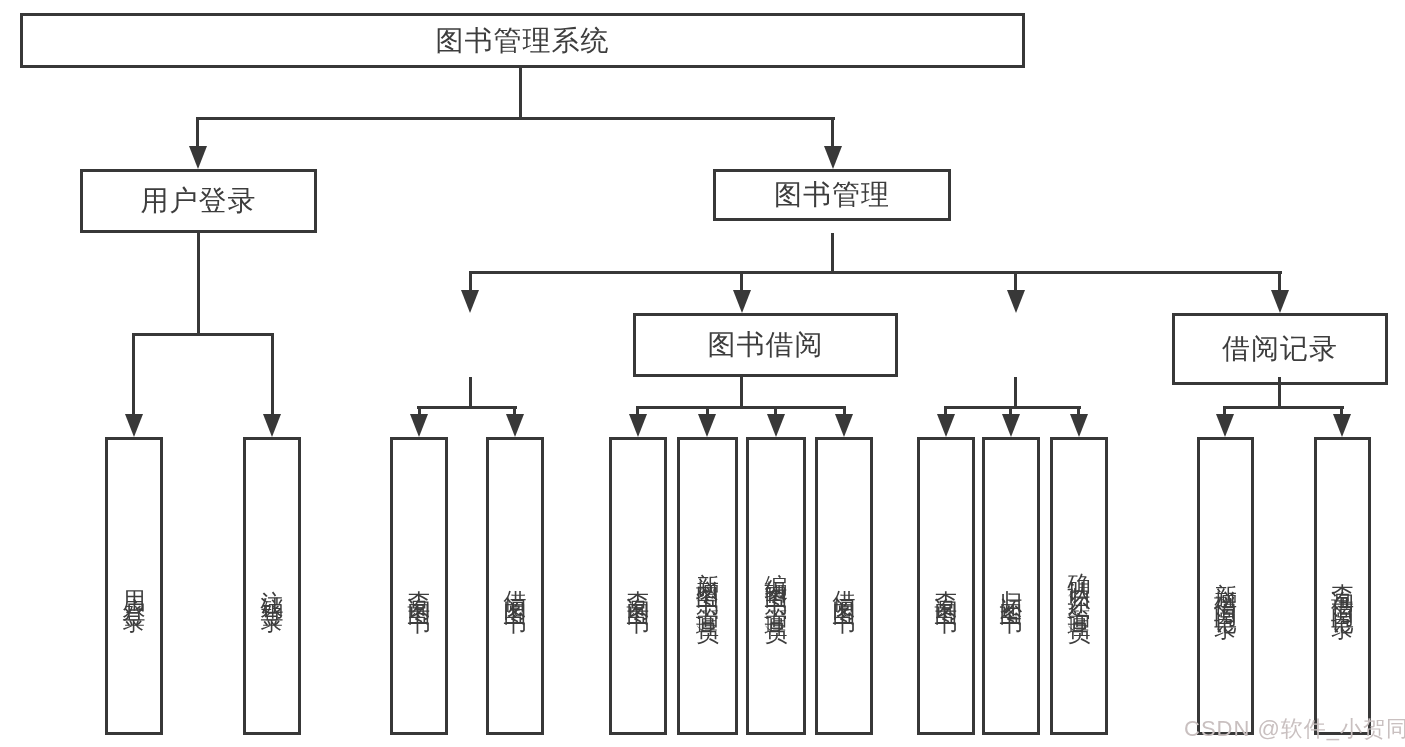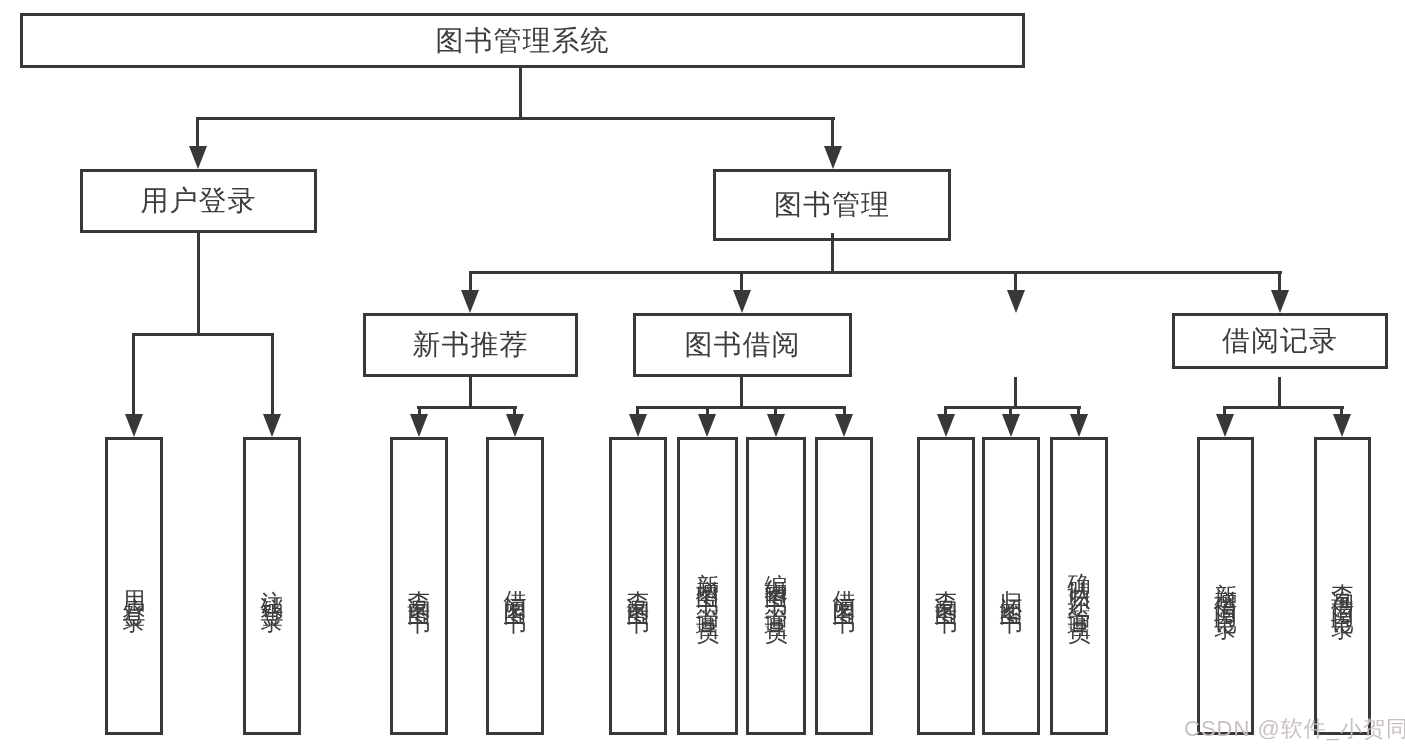--- a/index.html
+++ b/index.html
@@ -75,21 +75,21 @@
   <div class="vl" style="left:519px;top:68px;height:52px"></div>
   <div class="hl" style="left:196px;top:117px;width:639px"></div>
   <div class="vl" style="left:196px;top:117px;height:30px"></div>
   <div class="ar" style="left:189px;top:146px"></div>
   <div class="vl" style="left:831px;top:117px;height:30px"></div>
   <div class="ar" style="left:824px;top:146px"></div>
 
   <div class="box" style="left:80px;top:169px;width:237px;height:64px">
     <span class="hlabel">用户登录</span>
   </div>
-  <div class="box" style="left:713px;top:169px;width:238px;height:72px">
+  <div class="box" style="left:713px;top:169px;width:238px;height:52px">
     <span class="hlabel">图书管理</span>
   </div>
 
   <div class="vl" style="left:197px;top:233px;height:103px"></div>
   <div class="hl" style="left:132px;top:333px;width:142px"></div>
   <div class="vl" style="left:132px;top:333px;height:83px"></div>
   <div class="ar" style="left:125px;top:414px"></div>
   <div class="vl" style="left:271px;top:333px;height:83px"></div>
   <div class="ar" style="left:263px;top:414px"></div>
 
@@ -97,27 +97,24 @@
   <div class="hl" style="left:469px;top:271px;width:813px"></div>
   <div class="vl" style="left:469px;top:271px;height:21px"></div>
   <div class="ar" style="left:461px;top:290px"></div>
   <div class="vl" style="left:740px;top:271px;height:21px"></div>
   <div class="ar" style="left:733px;top:290px"></div>
   <div class="vl" style="left:1014px;top:271px;height:21px"></div>
   <div class="ar" style="left:1007px;top:290px"></div>
   <div class="vl" style="left:1278px;top:271px;height:21px"></div>
   <div class="ar" style="left:1271px;top:290px"></div>
 
-  <div class="box" style="left:363px;top:313px;width:215px;height:64px">
-    <span class="hlabel">新书推荐</span>
-  </div>
-  <div class="box" style="left:633px;top:313px;width:219px;height:64px">
+  <div class="box" style="left:633px;top:313px;width:265px;height:64px">
     <span class="hlabel">图书借阅</span>
   </div>
-  <div class="box" style="left:1172px;top:313px;width:216px;height:56px">
+  <div class="box" style="left:1172px;top:313px;width:216px;height:72px">
     <span class="hlabel">借阅记录</span>
   </div>
 
   <div class="vl" style="left:469px;top:377px;height:31px"></div>
   <div class="hl" style="left:417px;top:406px;width:100px"></div>
   <div class="vl" style="left:418px;top:406px;height:10px"></div>
   <div class="ar" style="left:410px;top:414px"></div>
   <div class="vl" style="left:513px;top:406px;height:10px"></div>
   <div class="ar" style="left:506px;top:414px"></div>
 

